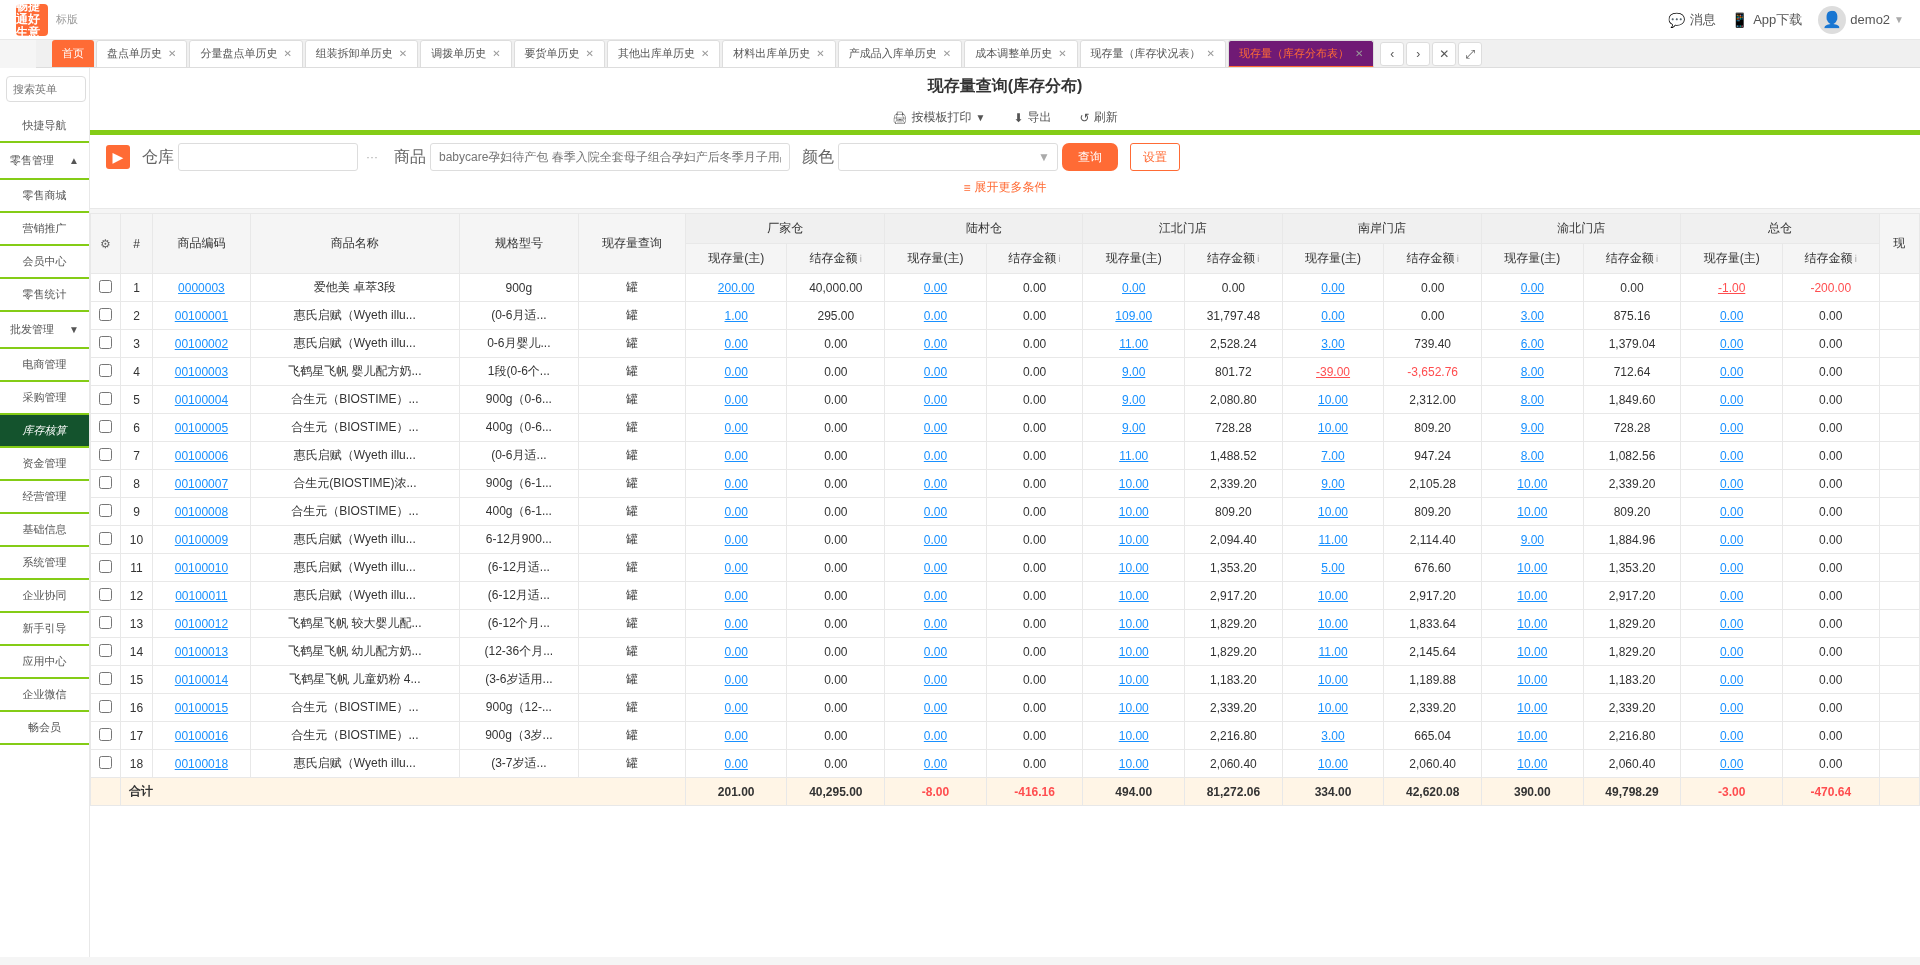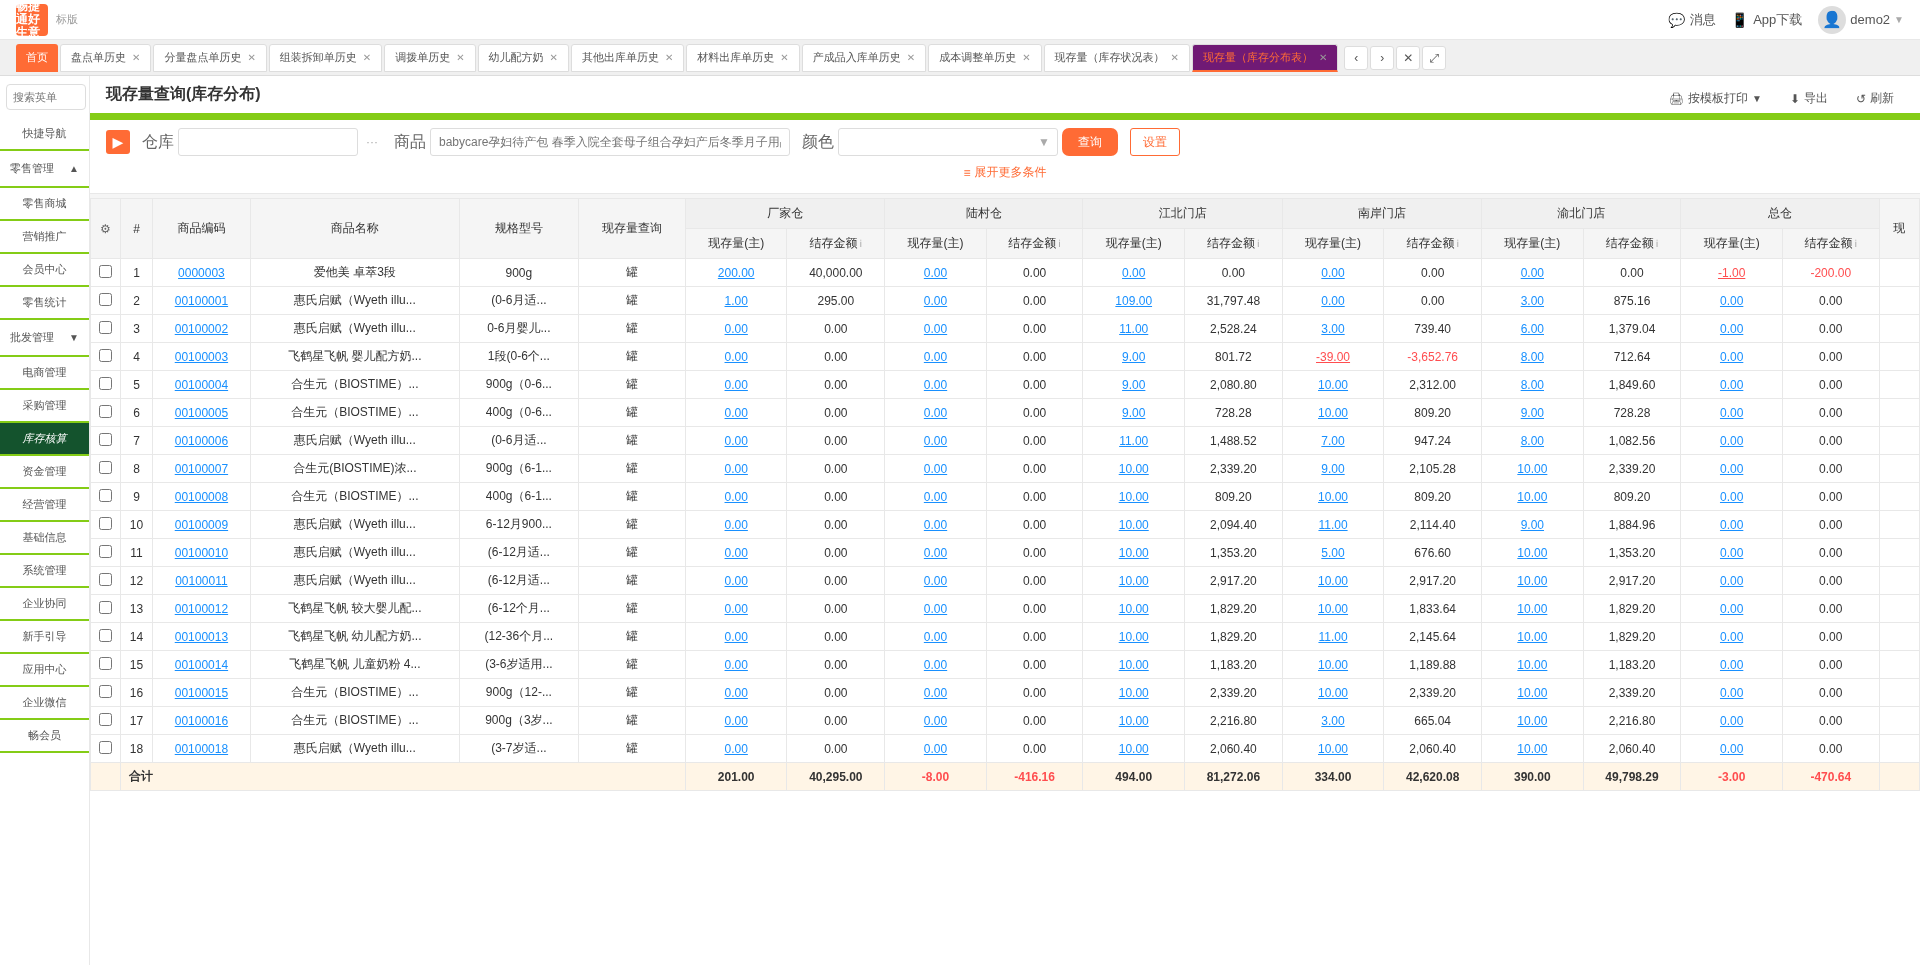--- a/index.html
+++ b/index.html
@@ -16,28 +16,29 @@
       border-bottom: 1px solid #e8e8e8;
     }
     .logo-area { display: flex; align-items: center; gap: 8px; }
     .logo-icon { width: 32px; height: 32px; background: #ff6b35; border-radius: 4px; display: flex; align-items: center; justify-content: center; color: white; font-size: 10px; font-weight: bold; }
     .top-right { display: flex; align-items: center; gap: 16px; color: #555; font-size: 13px; }
     .top-right-item { display: flex; align-items: center; gap: 4px; cursor: pointer; }
     .avatar { width: 28px; height: 28px; border-radius: 50%; background: #ddd; overflow: hidden; display: flex; align-items: center; justify-content: center; }
     
     
     .tab-bar {
-      height: 36px;
+      height: 28px;
       background: #f0f0f0;
       display: flex;
       align-items: center;
       padding: 0 16px;
       gap: 2px;
       overflow: hidden;
       border-bottom: 1px solid #ddd;
+      margin-left: 36px;
     }
     .tab {
       height: 28px;
       padding: 0 10px;
       background: #fff;
       border: 1px solid #ddd;
       border-radius: 3px 3px 0 0;
       display: flex;
       align-items: center;
       gap: 4px;
@@ -99,21 +100,22 @@
       background: #f5f5f5;
     }
     
     
     .page-header {
       background: #fff;
       padding: 8px 16px 0 16px;
       display: flex;
       align-items: center;
       justify-content: space-between;
-      border-bottom: 7px solid #84cc16;
+      border-bottom: 5px solid #84cc16;
+      flex-direction: column;
     }
     .page-title { font-size: 16px; font-weight: bold; color: #333; padding-bottom: 8px; }
     .page-actions { display: flex; gap: 8px; align-items: center; }
     .action-btn {
       display: flex;
       align-items: center;
       gap: 4px;
       padding: 4px 10px;
       border: none;
       border-radius: 3px;
@@ -280,21 +282,21 @@
   </div>
   <div class="tab">
     <span>组装拆卸单历史</span>
     <span class="tab-close">✕</span>
   </div>
   <div class="tab">
     <span>调拨单历史</span>
     <span class="tab-close">✕</span>
   </div>
   <div class="tab">
-    <span>幼儿配方奶</span>
+    <span>要货单历史</span>
     <span class="tab-close">✕</span>
   </div>
   <div class="tab">
     <span>其他出库单历史</span>
     <span class="tab-close">✕</span>
   </div>
   <div class="tab">
     <span>材料出库单历史</span>
     <span class="tab-close">✕</span>
   </div>

